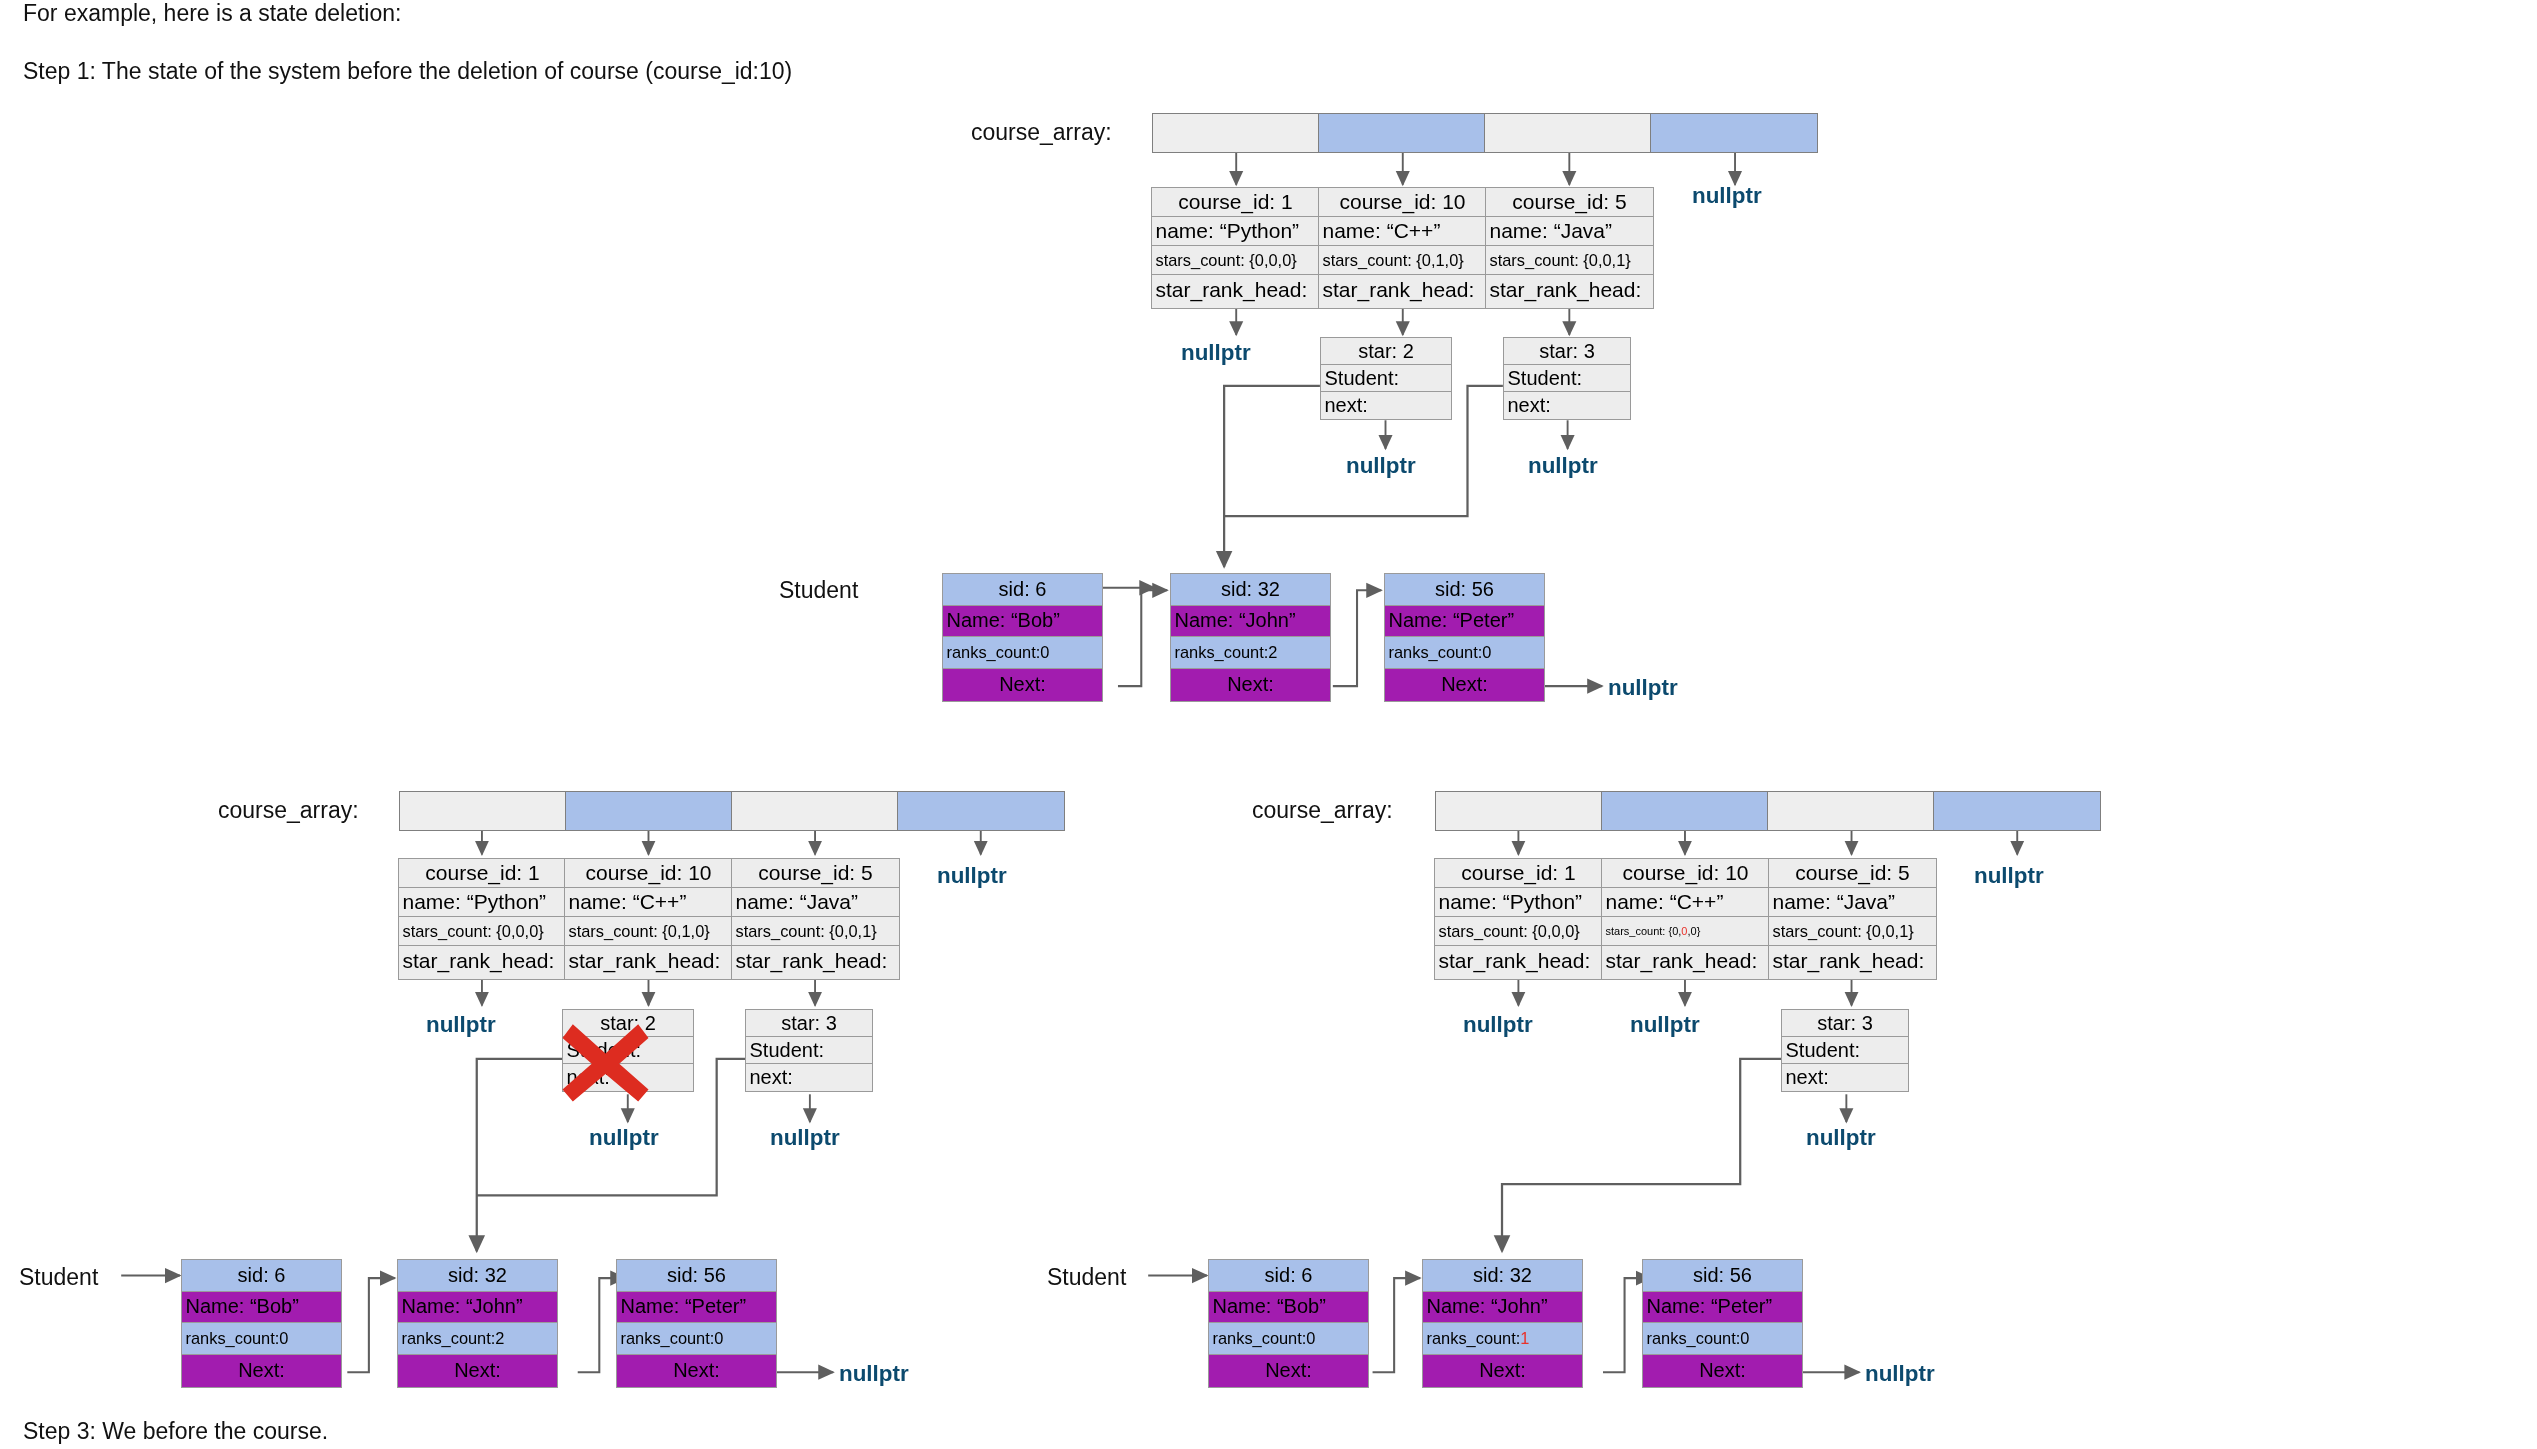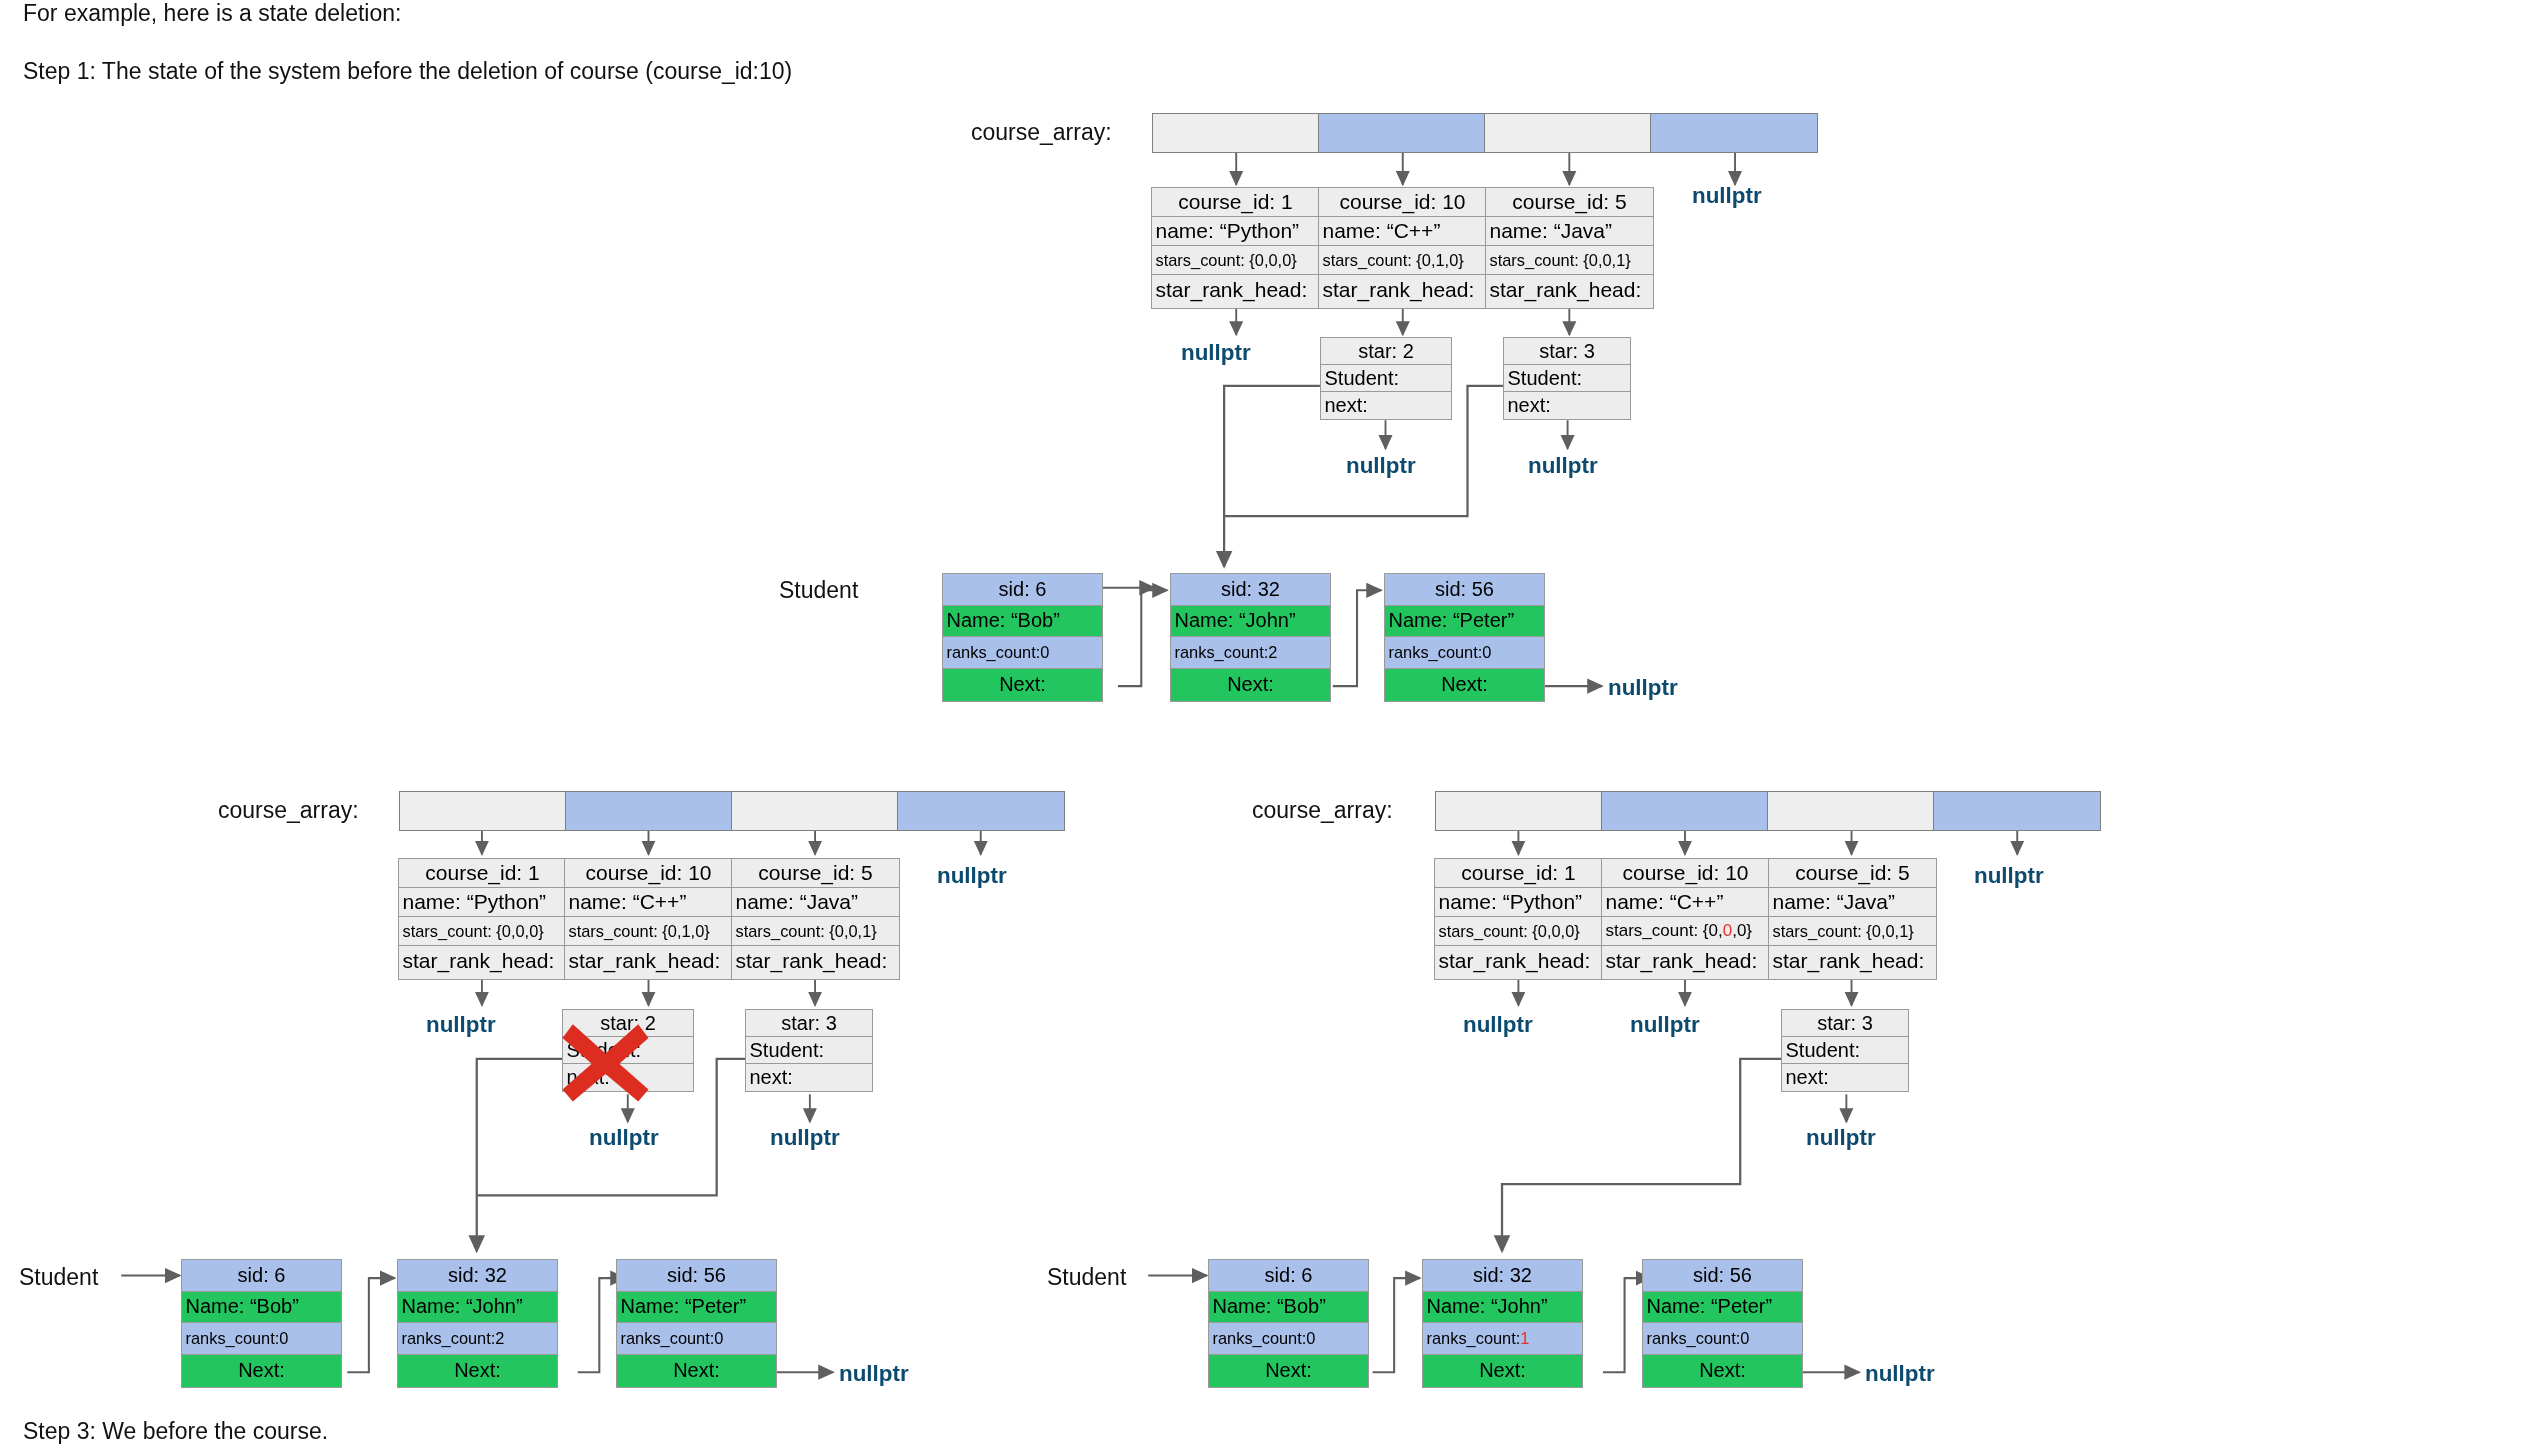--- a/index.html
+++ b/index.html
@@ -70,21 +70,21 @@
     background: #ededed;
     display: flex;
     align-items: center;
     white-space: nowrap;
     overflow: hidden;
   }
   .rec-row:last-child { border-bottom: none; }
   .rec-row.center { justify-content: center; }
   .rec-row.left { justify-content: flex-start; padding-left: 3.5px; }
   .rec-row.blue { background: #a8c0ea; }
-  .rec-row.white { background: #22c55e; }
+  .rec-row.white { background: #a21caf; }
   .red { color: #e8312a; }
 
   
   .wires {
     position: absolute;
     left: 0; top: 0;
     width: 2538px;
     height: 1449px;
     pointer-events: none;
   }
@@ -375,21 +375,21 @@
         <span>stars_count: {0,0,0}</span>
         <span class="red"></span>
         <span></span>
       </div>
     <div class="rec-row left" style="height:30px; font-size:21px;">star_rank_head:</div>
   </div>
 
   <div class="rec" style="left:1601px; top:858px; width:169px; height:122px;">
     <div class="rec-row center" style="height:29px; font-size:21px;">course_id: 10</div>
     <div class="rec-row left" style="height:29px; font-size:21px;">name: “C++”</div>
-    <div class="rec-row left" style="height:29px; font-size:17px;">
+    <div class="rec-row left" style="height:29px; font-size:11px;">
         <span>stars_count: {0,</span>
         <span class="red">0</span>
         <span>,0}</span>
       </div>
     <div class="rec-row left" style="height:30px; font-size:21px;">star_rank_head:</div>
   </div>
 
   <div class="rec" style="left:1768px; top:858px; width:169px; height:122px;">
     <div class="rec-row center" style="height:29px; font-size:21px;">course_id: 5</div>
     <div class="rec-row left" style="height:29px; font-size:21px;">name: “Java”</div>

